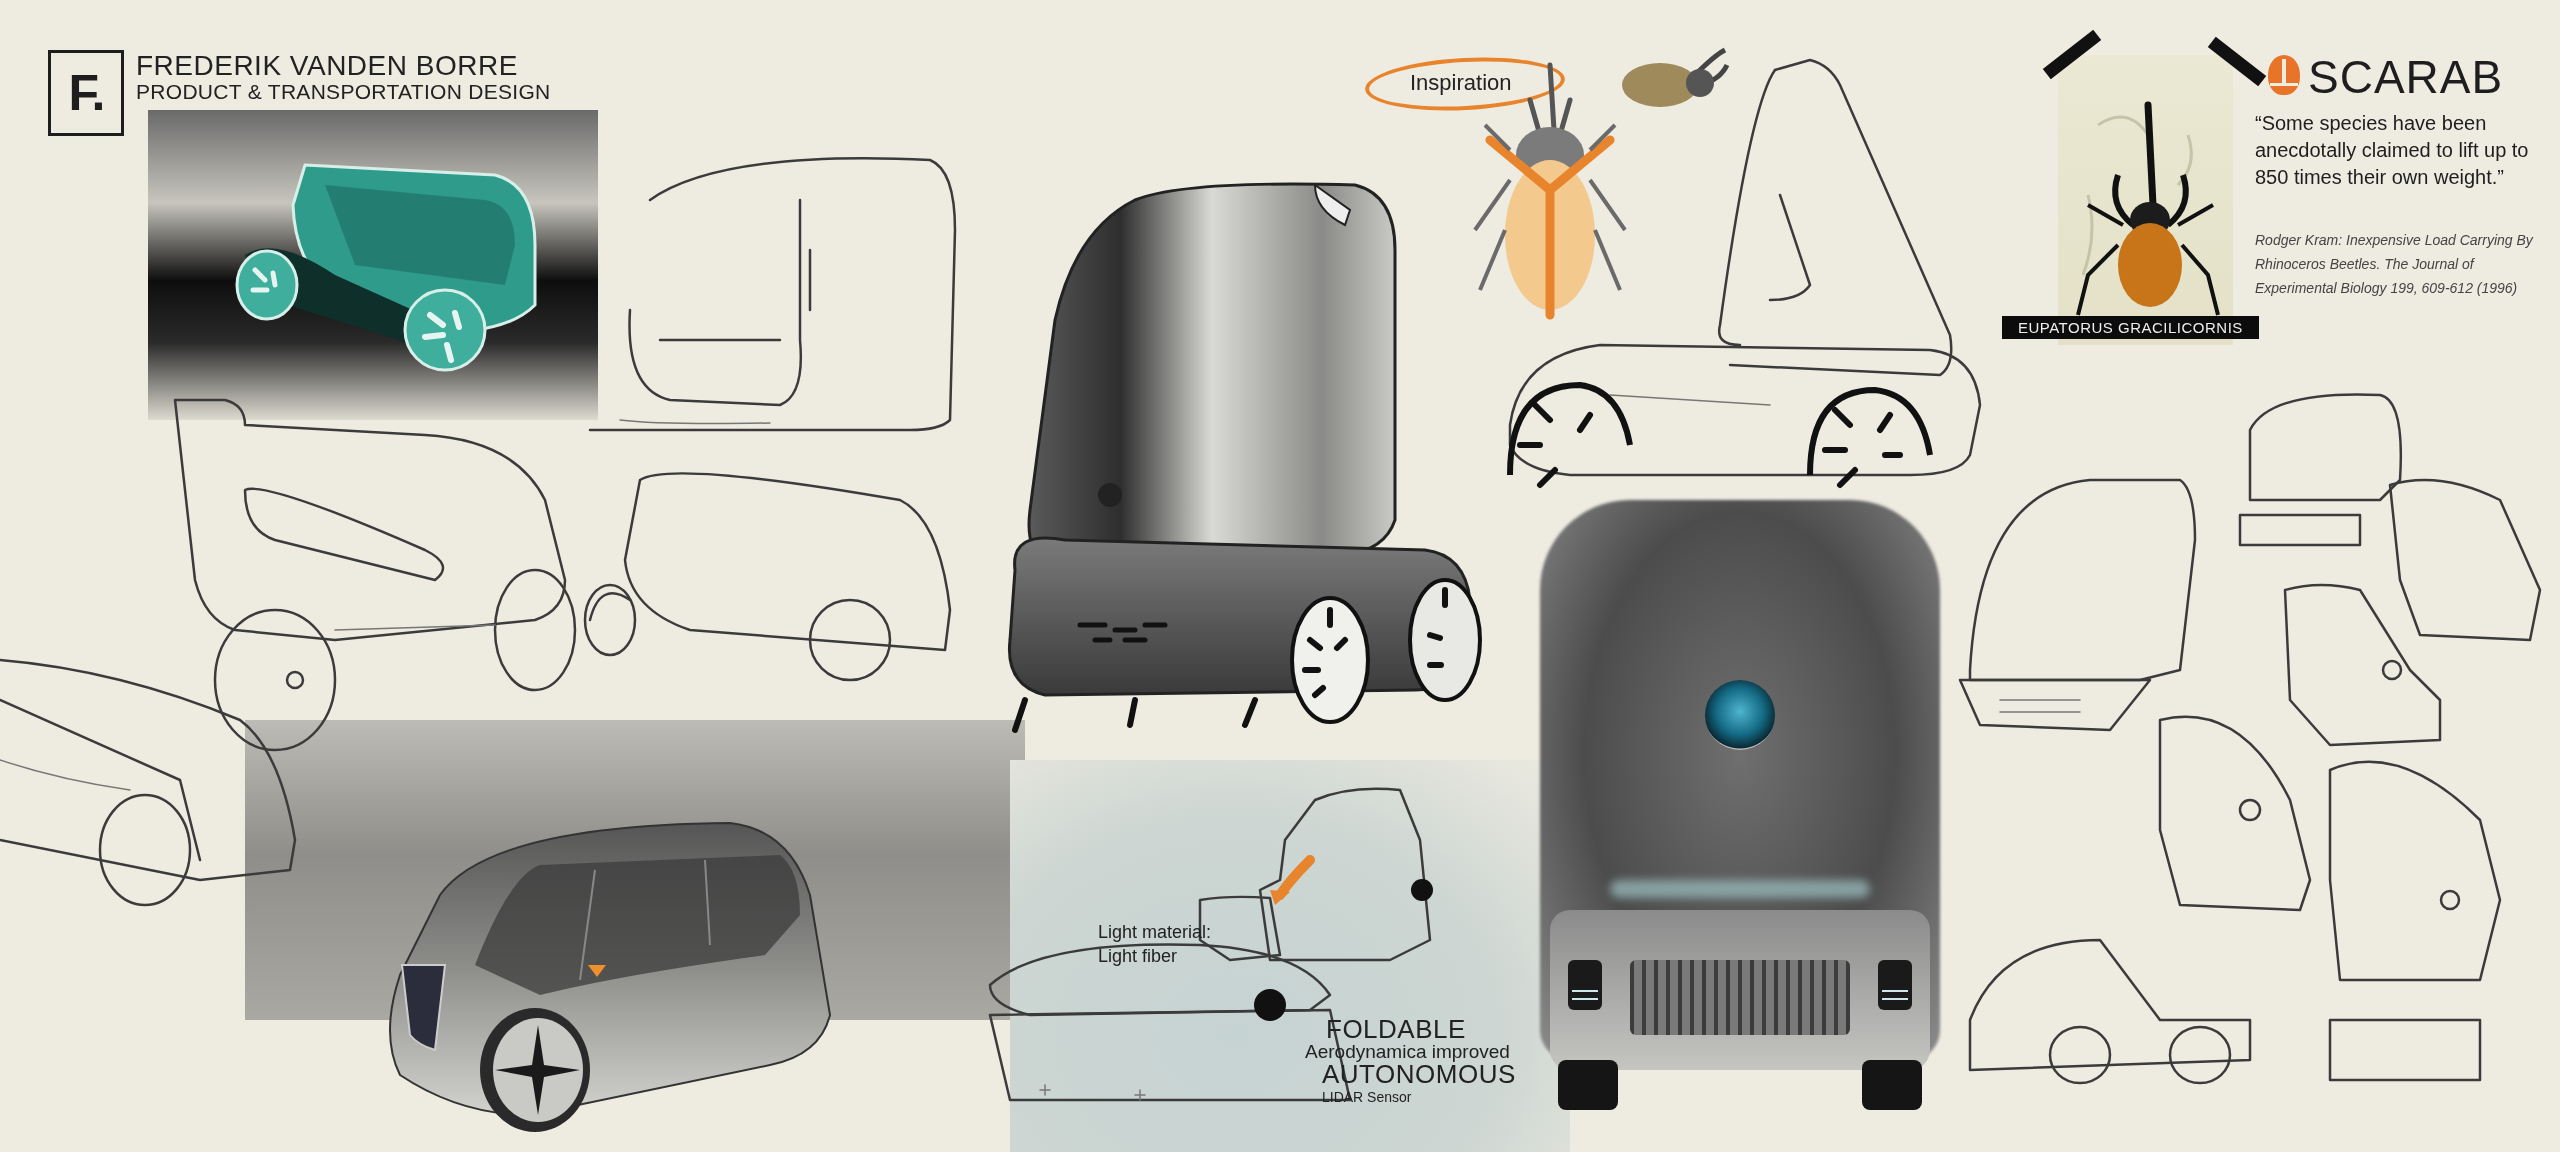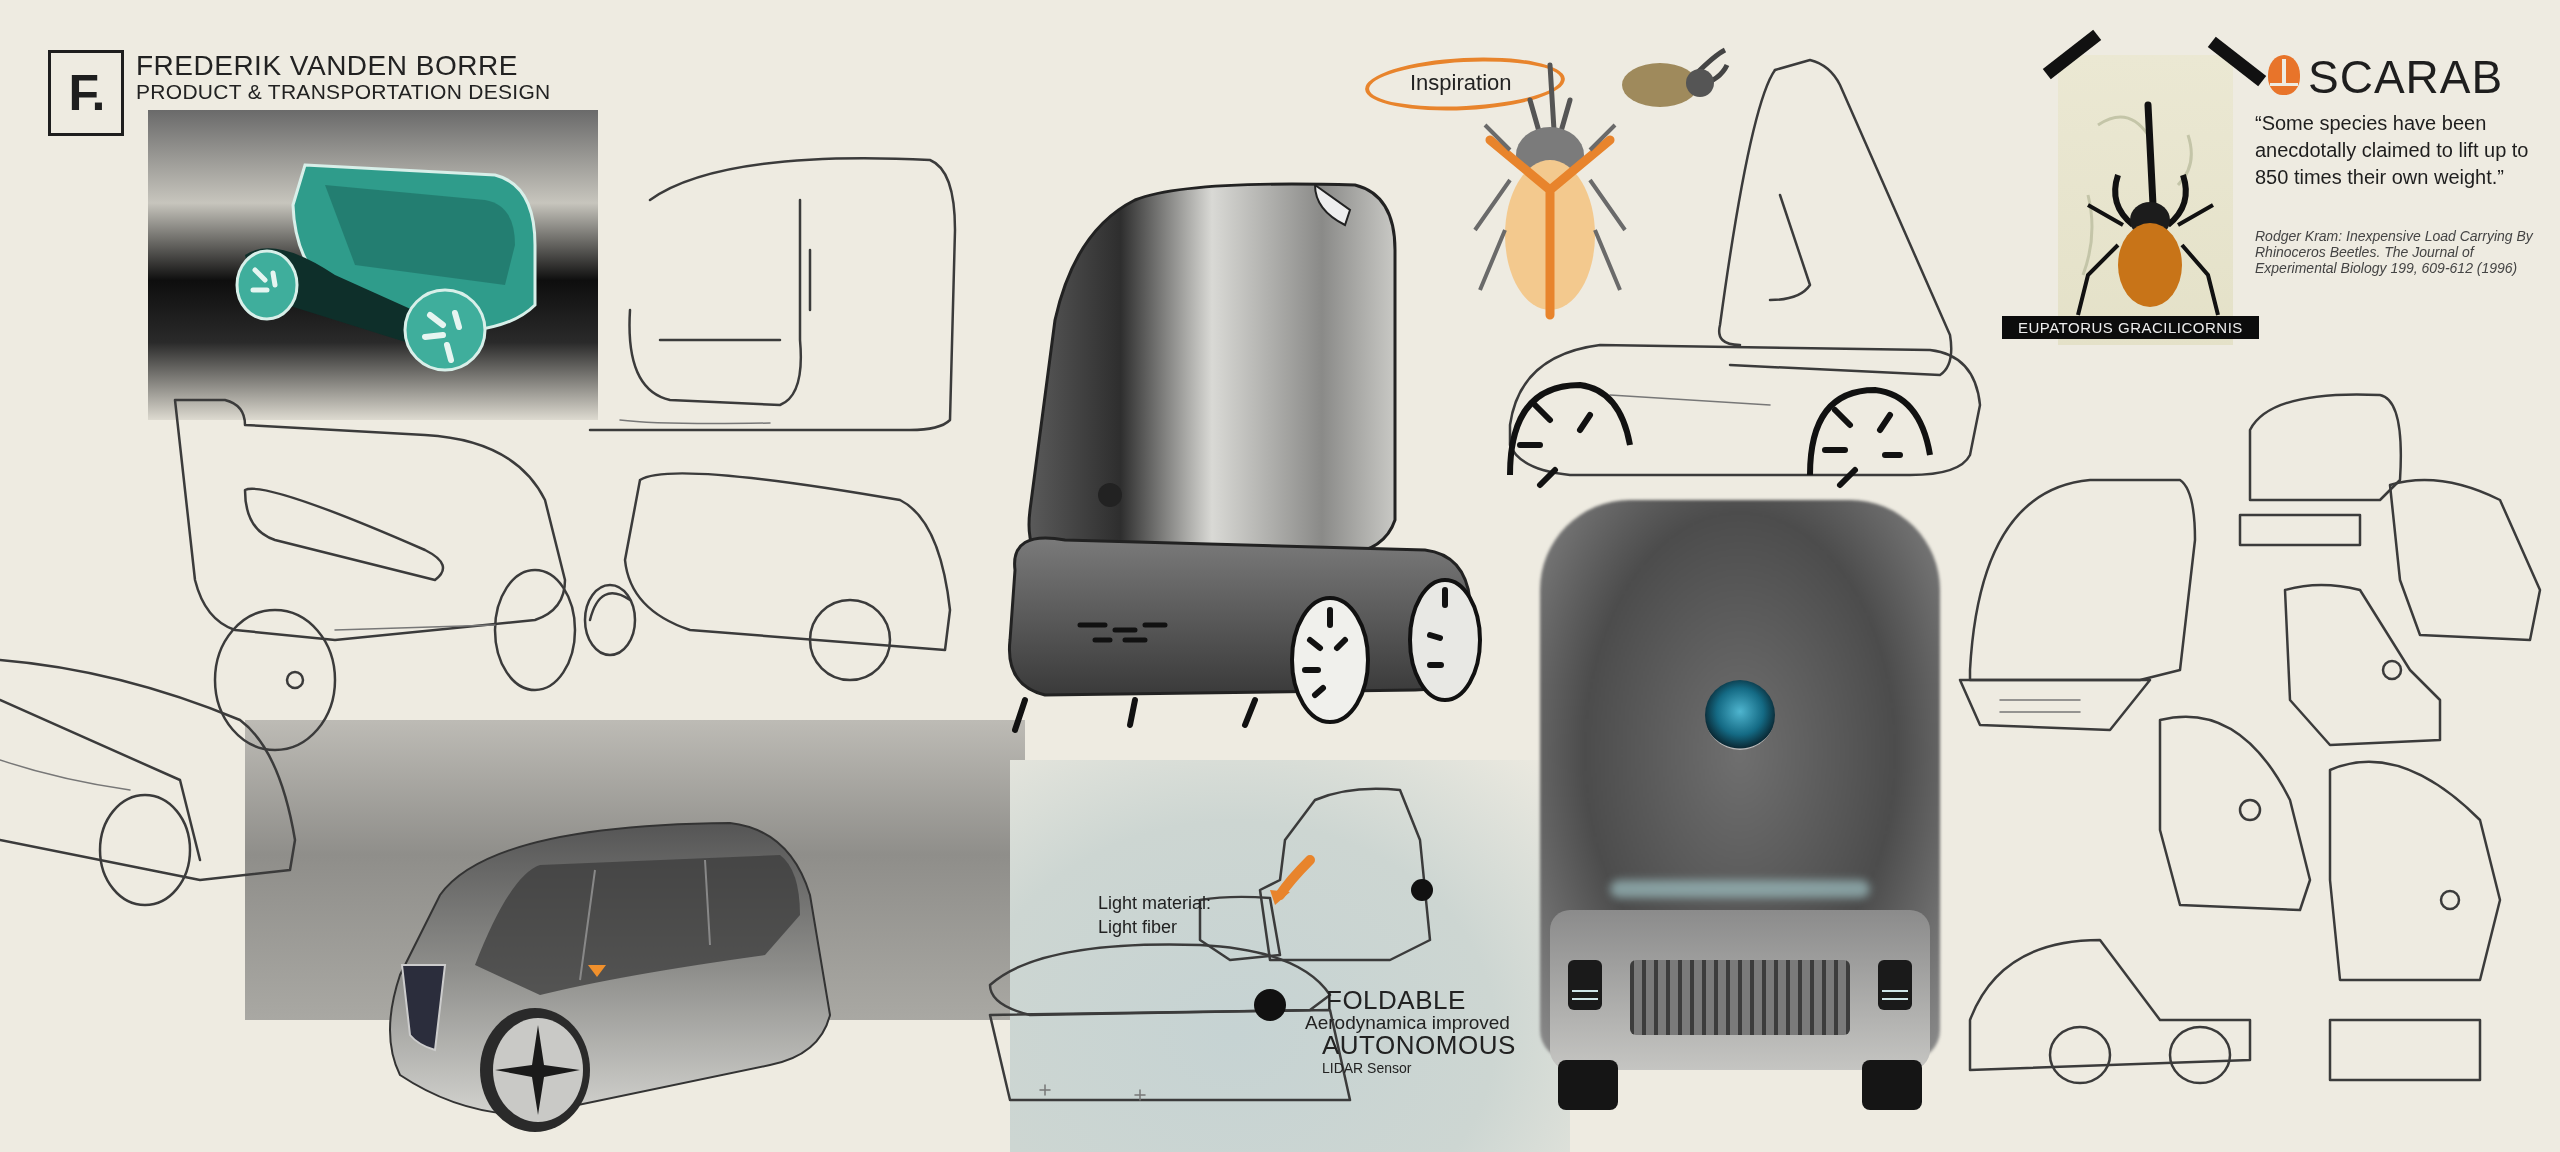--- a/index.html
+++ b/index.html
@@ -30,41 +30,41 @@
   
   .scarab-tape-l { left: 2040px; top: 48px; width: 64px; height: 13px; background: #111; transform: rotate(-38deg); }
   .scarab-tape-r { left: 2205px; top: 55px; width: 64px; height: 13px; background: #111; transform: rotate(38deg); }
   .scarab-plate { left: 2058px; top: 55px; width: 175px; height: 290px; background: linear-gradient(180deg, #ebe8d3, #e4e1c8); }
   .scarab-caption { left: 2002px; top: 316px; background: #0c0c0c; color: #eee; font-size: 15px; padding: 3px 16px; letter-spacing: 0.5px; }
   .scarab-logo { left: 2268px; top: 55px; width: 32px; height: 40px; border-radius: 50% 50% 45% 45%; background: #e8742a; }
   .scarab-logo::before { content: ""; position: absolute; left: 14px; top: 4px; width: 4px; height: 26px; background: #eeebe1; }
   .scarab-logo::after { content: ""; position: absolute; left: 2px; top: 28px; width: 28px; height: 3px; background: #eeebe1; }
   .scarab-title { left: 2308px; top: 50px; font-size: 46px; letter-spacing: 1px; color: #1e1e1e; }
   .scarab-quote { left: 2255px; top: 110px; width: 280px; font-size: 20px; line-height: 27px; color: #1e1e1e; }
-  .scarab-cite { left: 2255px; top: 228px; width: 300px; font-size: 14px; line-height: 16px; font-style: italic; color: #444; }
+  .scarab-cite { left: 2255px; top: 228px; width: 300px; font-size: 14px; line-height: 24px; font-style: italic; color: #444; }
 
   
   .front-car { left: 1540px; top: 490px; width: 400px; height: 630px; }
   .front-body { position: absolute; left: 0; top: 10px; width: 400px; height: 560px; border-radius: 90px 90px 30px 30px; background: radial-gradient(ellipse at 50% 45%, #6f6f6f 0%, #4c4c4c 55%, #8d8d8d 100%); filter: blur(1.5px); }
   .front-lower { position: absolute; left: 10px; top: 420px; width: 380px; height: 160px; border-radius: 20px; background: linear-gradient(180deg, #8b8b8b, #c5c5c2); }
   .front-grille { position: absolute; left: 90px; top: 470px; width: 220px; height: 75px; background: repeating-linear-gradient(90deg, #3c3c3c 0 4px, #7a7a7a 4px 12px); border-radius: 6px; }
   .front-lamp { position: absolute; top: 470px; width: 34px; height: 50px; background: #1a1a1a; border-radius: 6px; }
   .front-lamp::after { content: ""; position: absolute; left: 4px; top: 30px; width: 26px; height: 6px; border-top: 2px solid #cfe6ea; border-bottom: 2px solid #cfe6ea; }
   .front-lidar { position: absolute; left: 165px; top: 190px; width: 70px; height: 70px; border-radius: 50%; background: radial-gradient(circle at 50% 45%, #4fb5cf 0%, #146a84 45%, #0a2a36 70%, #bcbcbc 72%, #444 100%); }
   .front-tire { position: absolute; top: 570px; width: 60px; height: 50px; background: #151515; border-radius: 8px; }
   .front-strip { position: absolute; left: 70px; top: 390px; width: 260px; height: 18px; background: #9ec0c2; border-radius: 10px; filter: blur(4px); opacity: .7; }
 
   
   .van { left: 370px; top: 815px; width: 500px; height: 320px; }
 
   
   .teal-car { left: 215px; top: 145px; width: 340px; height: 220px; }
 
   
-  .note { color: #222; }
+  .note { color: #222; margin-top: 29px; }
   .note-light1 { left: 1098px; top: 893px; font-size: 18px; }
   .note-light2 { left: 1098px; top: 917px; font-size: 18px; }
   .note-foldable { left: 1326px; top: 985px; font-size: 26px; letter-spacing: 0.5px; }
   .note-aero { left: 1305px; top: 1012px; font-size: 19px; }
   .note-auto { left: 1322px; top: 1030px; font-size: 26px; letter-spacing: 0.5px; }
   .note-lidar { left: 1322px; top: 1060px; font-size: 14px; }
 </style>
 </head>
 <body>
 

